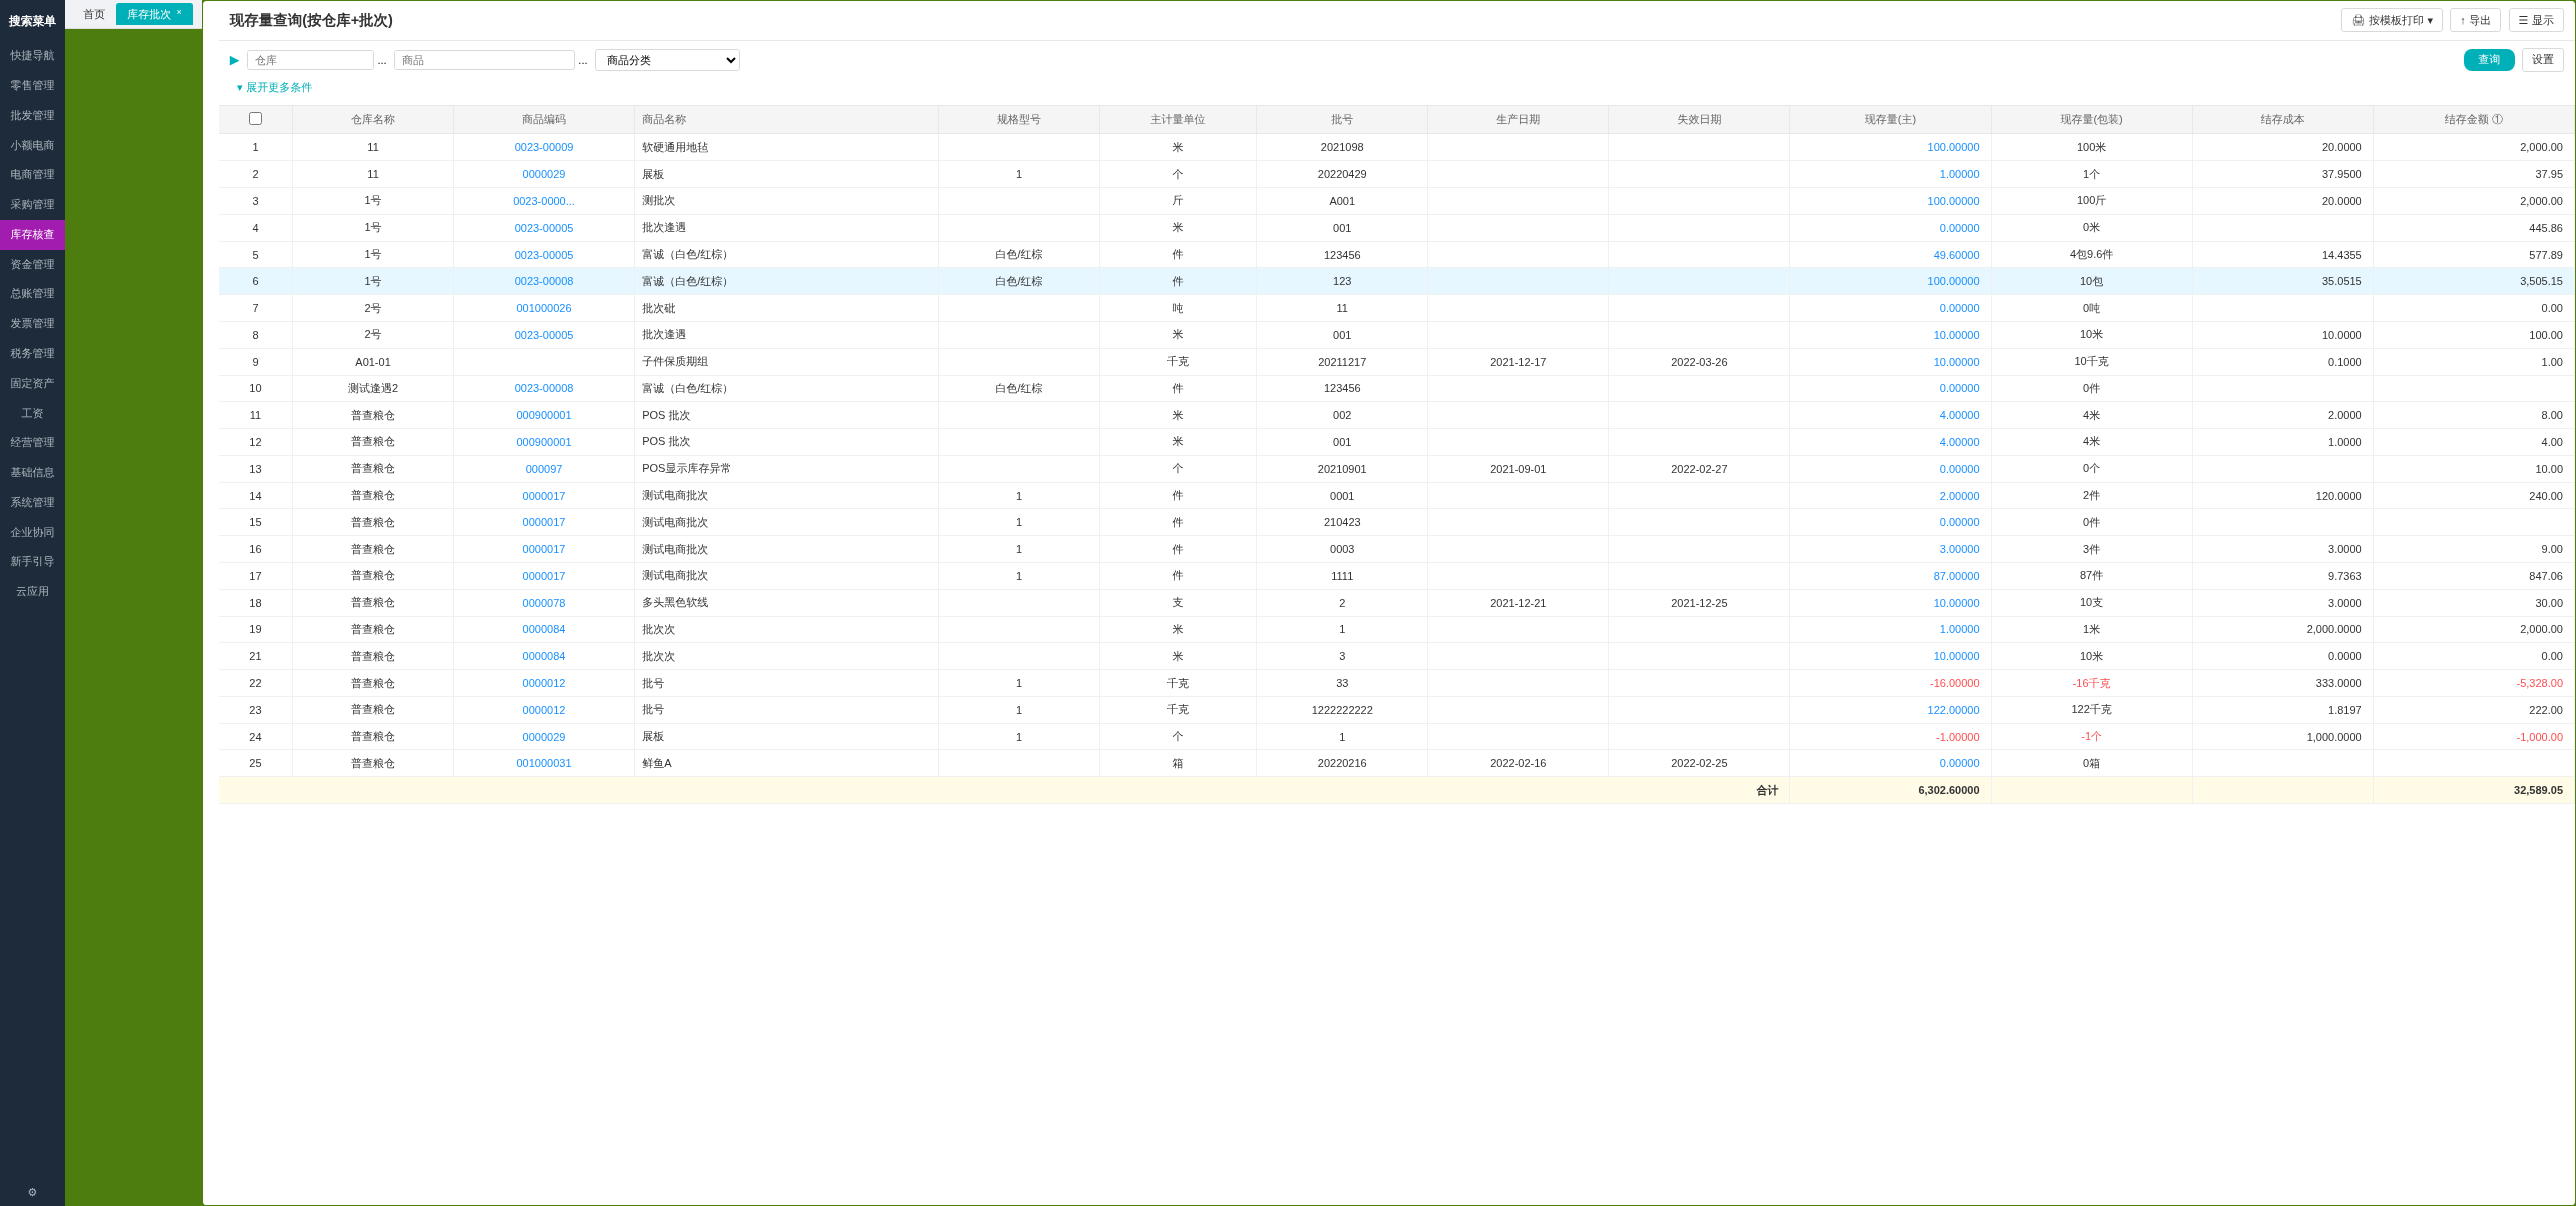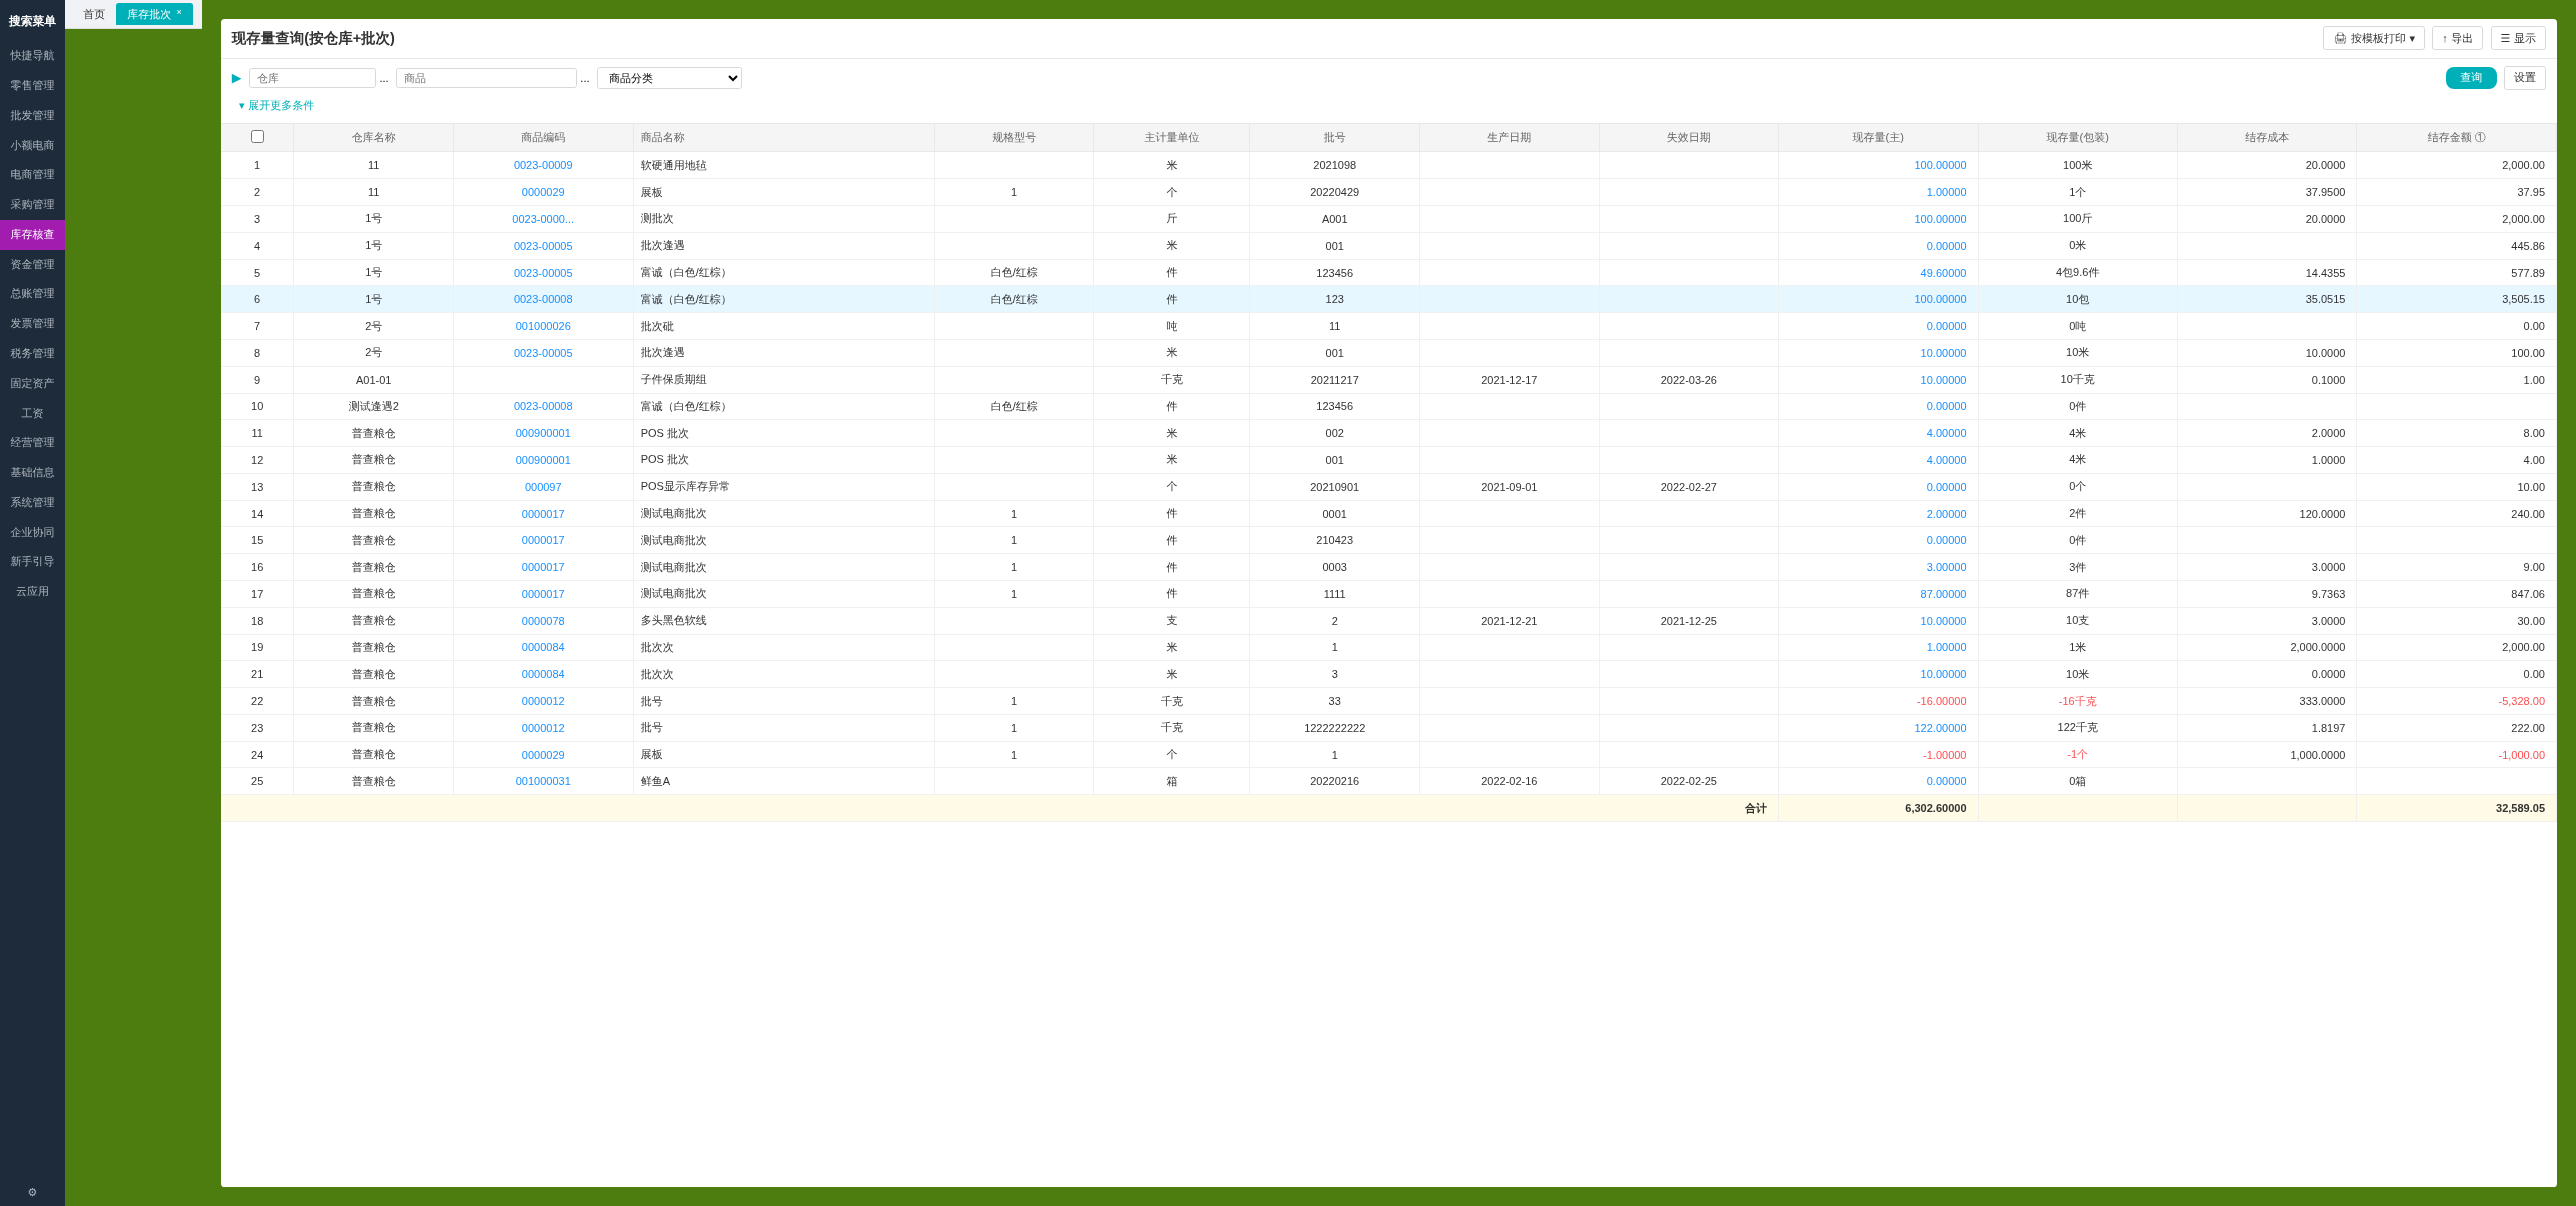--- a/index.html
+++ b/index.html
@@ -89,22 +89,23 @@
       color: #333;
     }
 
     
     .content {
       flex: 1;
       display: flex;
       flex-direction: column;
       overflow: hidden;
       background: #fff;
-      margin: 19px;
+      margin: 1px;
       border-radius: 3.6px;
+      padding-left: 16px;
     }
 
     
     .page-header {
       display: flex;
       align-items: center;
       justify-content: space-between;
       padding: 7.2px 11px;
       border-bottom: 0.9px solid #e8e8e8;
       flex-shrink: 0;

